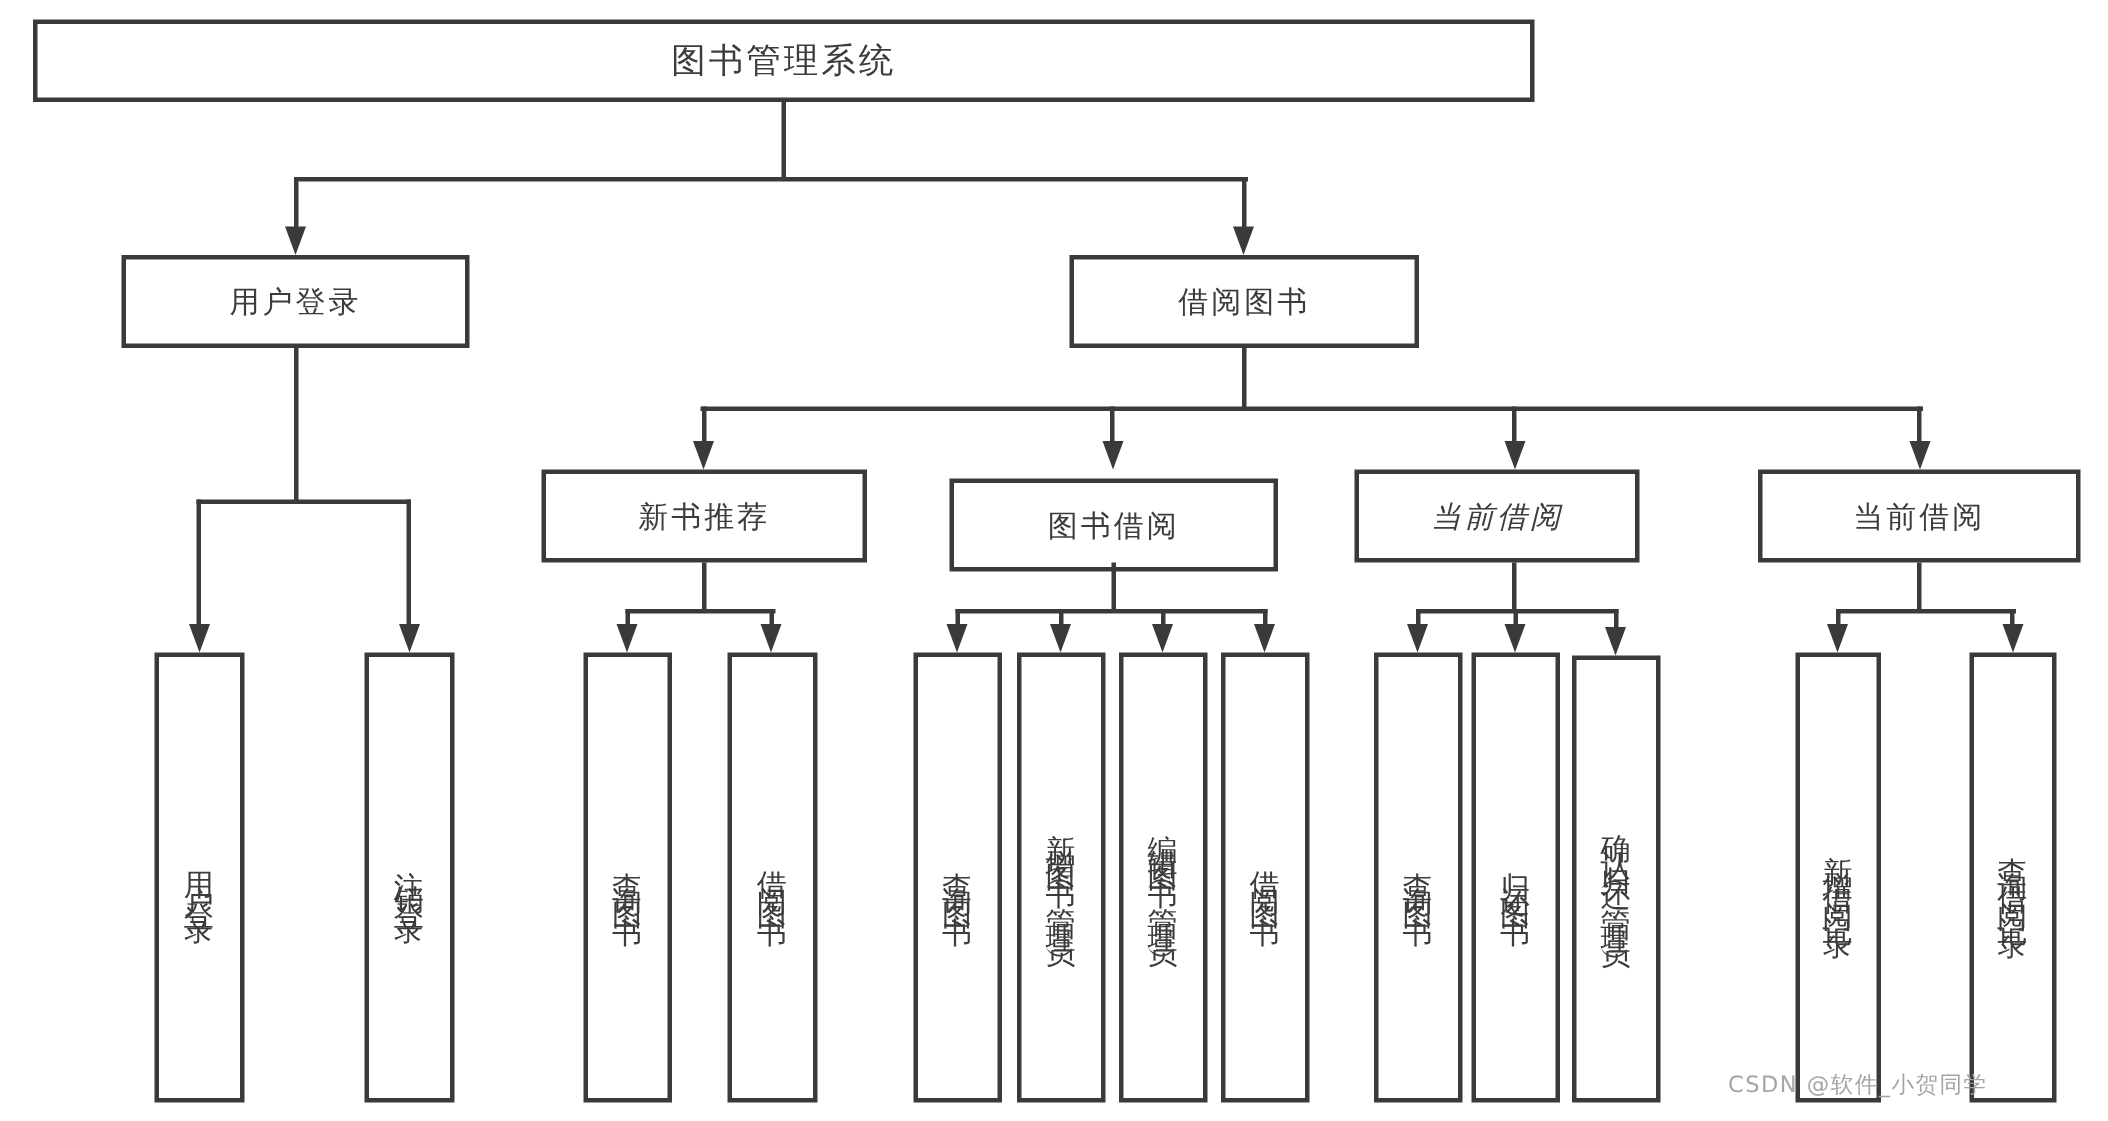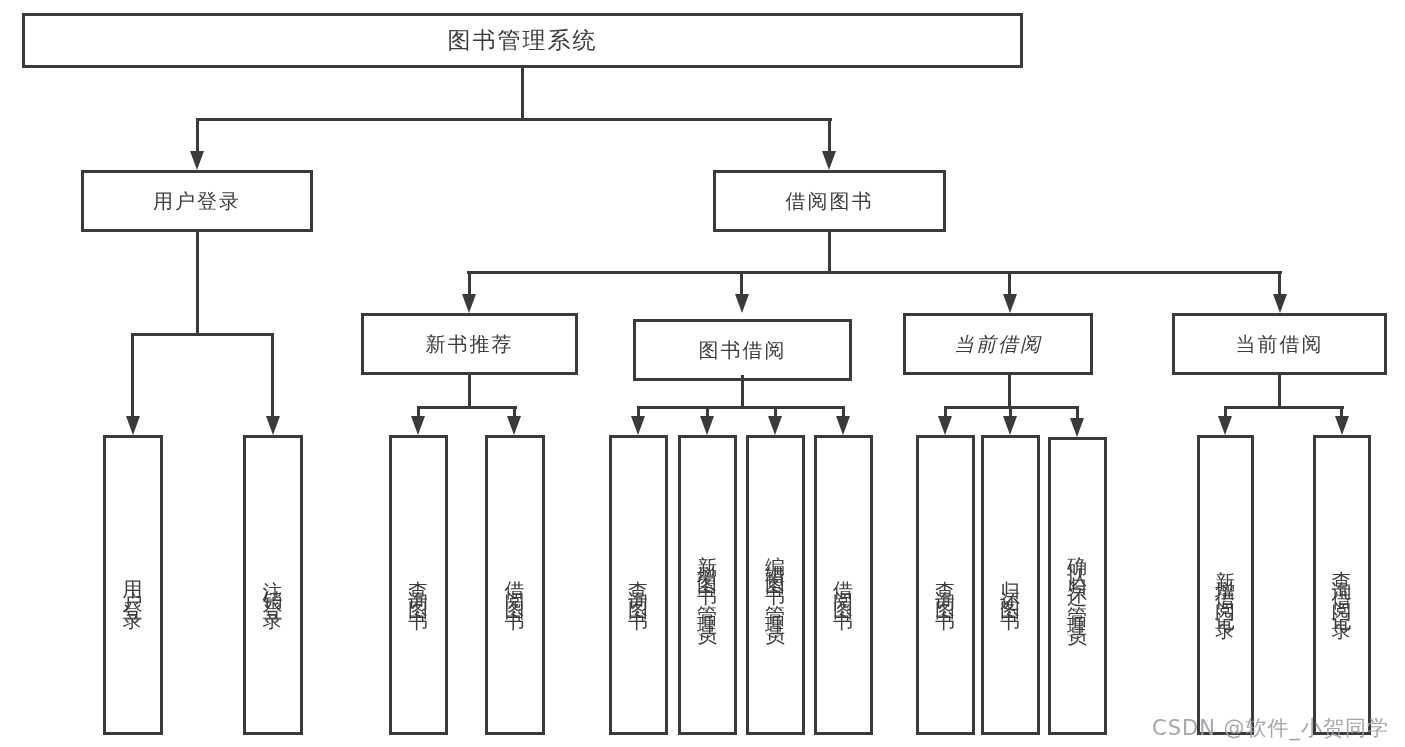--- a/index.html
+++ b/index.html
@@ -47,21 +47,21 @@
     width: 0;
     height: 0;
     border-left: 7px solid transparent;
     border-right: 7px solid transparent;
     border-top: 19px solid #3a3a3a;
   }
   .watermark {
     position: absolute;
     left: 1152px;
     top: 714px;
-    font-size: 21px;
+    font-size: 15px;
     letter-spacing: 1px;
     color: rgba(158, 160, 166, 0.95);
     white-space: nowrap;
     z-index: 10;
   }
 </style>
 </head>
 <body>
 
 <div class="canvas">

